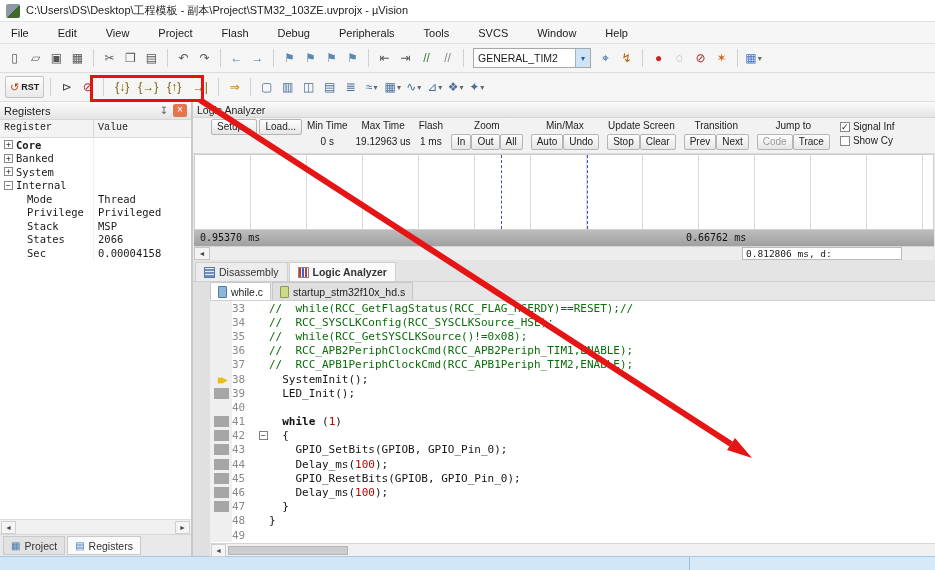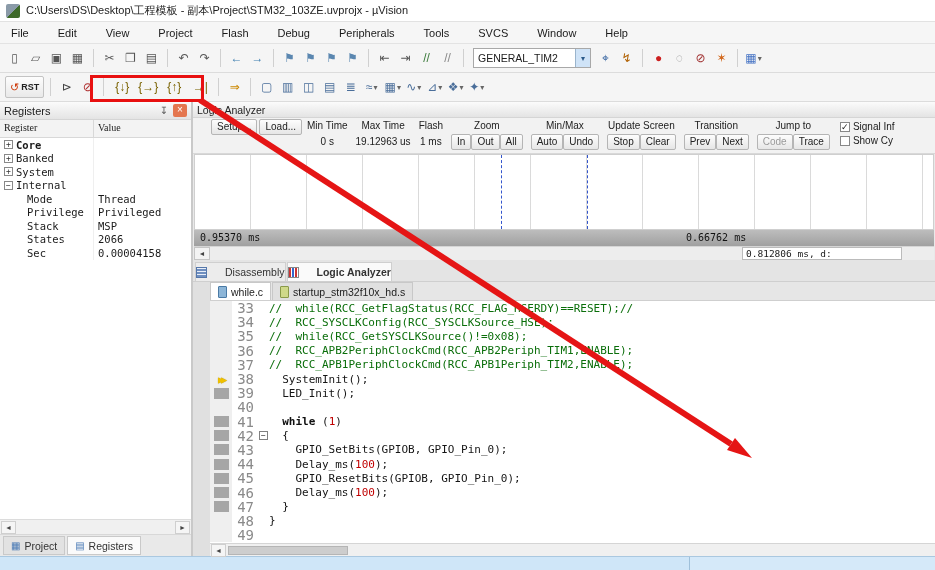--- a/index.html
+++ b/index.html
@@ -21,21 +21,21 @@
 .combo{display:flex;align-items:center;border:1px solid #a8a8a8;background:#fff;height:20px;width:118px;margin:0 3px;flex:none;}
 .combo-text{flex:1;padding:0 4px;font-size:10.5px;overflow:hidden;white-space:nowrap;}
 .combo-btn{width:15px;height:100%;background:#cfe3f7;border-left:1px solid #9ab4cc;display:flex;align-items:center;justify-content:center;font-size:8px;color:#2a5a8a;}
 .main{display:flex;height:454px;}
 
 .left-panel{width:193px;border-right:2px solid #c9c9c9;display:flex;flex-direction:column;background:#f0f0f0;flex:none;}
 .panel-caption{height:18px;background:linear-gradient(#fbfbfb,#e4e4e4);display:flex;align-items:center;padding:0 4px;border-bottom:1px solid #d5d5d5;}
 .caption-title{flex:1;font-size:11px;color:#222;}
 .pin{width:14px;text-align:center;color:#555;font-size:10px;}
 .close-btn{width:14px;height:13px;background:#e4764f;color:#fff;font-size:10px;line-height:12px;text-align:center;border-radius:2px;margin-left:2px;}
-.reg-colhead{display:flex;height:18px;background:#f3f3f3;border-bottom:1px solid #d8d8d8;font-family:Liberation Serif, serif;font-size:10px;color:#222;}
+.reg-colhead{display:flex;height:18px;background:#f3f3f3;border-bottom:1px solid #d8d8d8;font-family:Liberation Mono, monospace;font-size:10px;color:#222;}
 .reg-colhead .col1{width:94px;border-right:1px solid #d8d8d8;padding:2px 4px;}
 .reg-colhead .col2{flex:1;padding:2px 4px;}
 .reg-body{flex:1;background:#fff;font-family:"DejaVu Sans Mono",monospace;font-size:10.5px;overflow:hidden;}
 .reg-row{display:flex;height:13.5px;align-items:center;}
 .reg-label{display:flex;align-items:center;gap:3px;width:94px;padding-left:4px;border-right:1px solid #efefef;height:100%;overflow:hidden;white-space:nowrap;}
 .reg-row.lvl1 .reg-label{padding-left:27px;}
 .expander{width:9px;height:9px;border:1px solid #888;font-size:8px;line-height:7px;text-align:center;background:#fff;color:#333;flex:none;}
 .reg-value{flex:1;padding-left:4px;white-space:nowrap;overflow:hidden;}
 .bold{font-weight:bold;}
 .reg-hscroll{height:15px;background:#f0f0f0;border-top:1px solid #dcdcdc;display:flex;align-items:center;justify-content:space-between;padding:0 1px;}
@@ -63,37 +63,37 @@
 .cursor-line{position:absolute;top:0;bottom:0;border-left:1px dashed #3355cc;}
 .cursor-line.c1{left:306px;}
 .cursor-line.c2{left:392px;}
 .la-timeline{height:16px;background:linear-gradient(#bdbdbd,#a0a0a0);position:relative;font-family:"DejaVu Sans Mono",monospace;font-size:10px;color:#111;margin:0 1px;}
 .tl-left{position:absolute;left:6px;top:2px;}
 .tl-right{position:absolute;left:492px;top:2px;}
 .la-readout-row{height:14px;background:#ededed;position:relative;margin:0 1px;border-top:1px solid #d5d5d5;}
 .la-scroll-left{position:absolute;left:0;top:0;width:16px;height:13px;border:1px solid #c5c5c5;background:#f3f3f3;font-size:7px;text-align:center;line-height:12px;color:#444;}
 .la-readout{position:absolute;left:548px;top:0;width:160px;height:13px;background:#fff;border:1px solid #bbb;font-family:"DejaVu Sans Mono",monospace;font-size:9.5px;line-height:11px;padding:0 3px;white-space:nowrap;overflow:hidden;}
 .doc-tabs{height:22px;display:flex;align-items:flex-end;gap:1px;padding:2px 2px 0;background:#e4e4e4;border-bottom:1px solid #cfcfcf;}
-.dtab{display:flex;align-items:center;gap:18px;height:19px;padding:0 0;font-size:10.5px;background:#ececec;border:1px solid #cfcfcf;border-bottom:none;color:#333;}
+.dtab{display:flex;align-items:center;gap:4px;height:19px;padding:0 8px;font-size:10.5px;background:#ececec;border:1px solid #cfcfcf;border-bottom:none;color:#333;}
 .dtab.active{background:#fafafa;font-weight:bold;}
 .tabicon{display:inline-block;flex:none;}
 .icon-disassembly{width:11px;height:11px;border:1px solid #5577aa;background:repeating-linear-gradient(0deg,#6f8fc0 0 2px,#e8eef8 2px 3px);}
 .icon-logic-analyzer{width:11px;height:11px;border:1px solid #888;background:linear-gradient(90deg,#c33 0 2px,#fff 2px 3px,#36c 3px 5px,#fff 5px 6px,#c33 6px 8px,#fff 8px 11px);}
 .icon-c-file{width:9px;height:12px;background:#8db6d8;border:1px solid #4a7aa5;border-radius:1px;}
 .icon-asm-file{width:9px;height:12px;background:#cfd98a;border:1px solid #8a9a4a;border-radius:1px;}
 .editor-region{flex:1;display:flex;flex-direction:column;padding-left:17px;background:#e0e0e0;min-height:0;}
 .editor-tabs{height:19px;display:flex;align-items:flex-end;gap:1px;background:#e6e6e6;border-bottom:1px solid #cfcfcf;}
 .etab{display:flex;align-items:center;gap:4px;height:18px;padding:0 7px;font-size:10.5px;background:#e0e0e0;border:1px solid #c8c8c8;border-bottom:none;color:#222;}
 .etab.active{background:#fff;}
 .code-area{flex:1;background:#fff;overflow:hidden;font-family:"DejaVu Sans Mono",monospace;font-size:11px;}
 .code-line{display:flex;height:14.2px;align-items:center;}
 .cl-margin{width:22px;height:100%;background:#efefef;display:flex;align-items:center;justify-content:center;flex:none;}
 .blk{width:15px;height:11px;background:#a6a6a6;display:inline-block;}
 .arrow{color:#f0c000;font-size:10px;letter-spacing:-3px;text-shadow:0 0 1px #998000;}
-.cl-num{width:26px;text-align:right;padding-right:4px;color:#8a8a8a;flex:none;font-size:14px;}
+.cl-num{width:26px;text-align:left;padding-right:4px;color:#8a8a8a;flex:none;font-size:11px;}
 .cl-fold{width:11px;flex:none;display:flex;align-items:center;justify-content:center;}
 .fold-box{width:9px;height:9px;border:1px solid #808080;font-size:8px;line-height:7px;text-align:center;color:#333;background:#fff;}
 .cl-text{flex:1;white-space:pre;overflow:hidden;color:#141414;}
 .tok-cm{color:#0a6e0a;}
 .tok-num{color:#c00000;}
 .tok-kw{font-weight:bold;color:#101010;}
 .editor-hscroll{height:13px;background:#f0f0f0;border-top:1px solid #d5d5d5;display:flex;align-items:center;gap:2px;padding:0 1px;}
 .hthumb{width:120px;height:9px;background:#cdcdcd;border:1px solid #b5b5b5;}
 .statusbar{height:14px;background:#cfe6f8;border-top:1px solid #aac8e0;display:flex;}
 .status-seg.left{width:690px;border-right:1px solid #9fc0da;}

